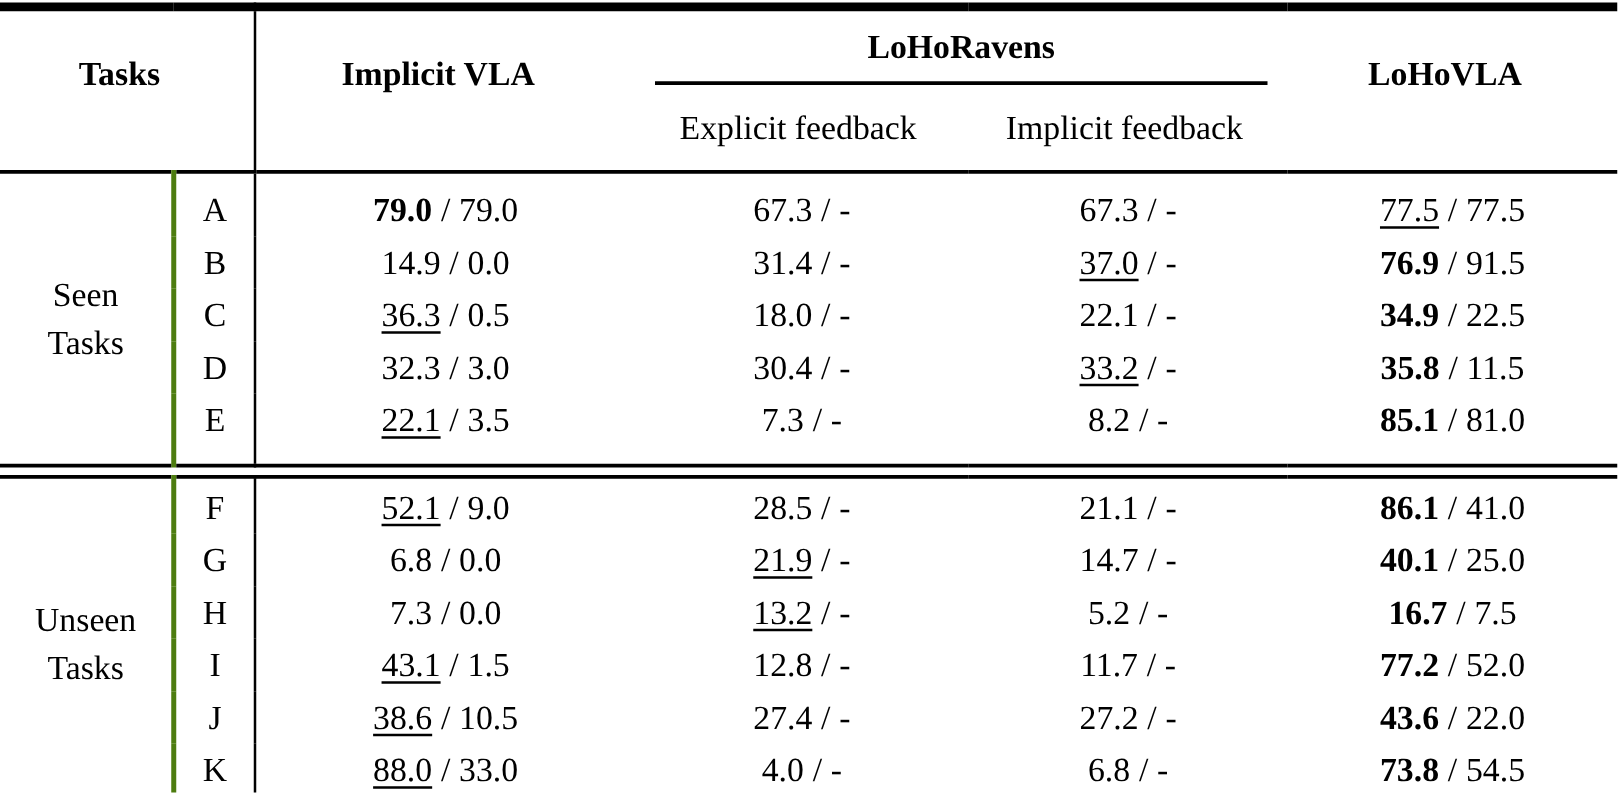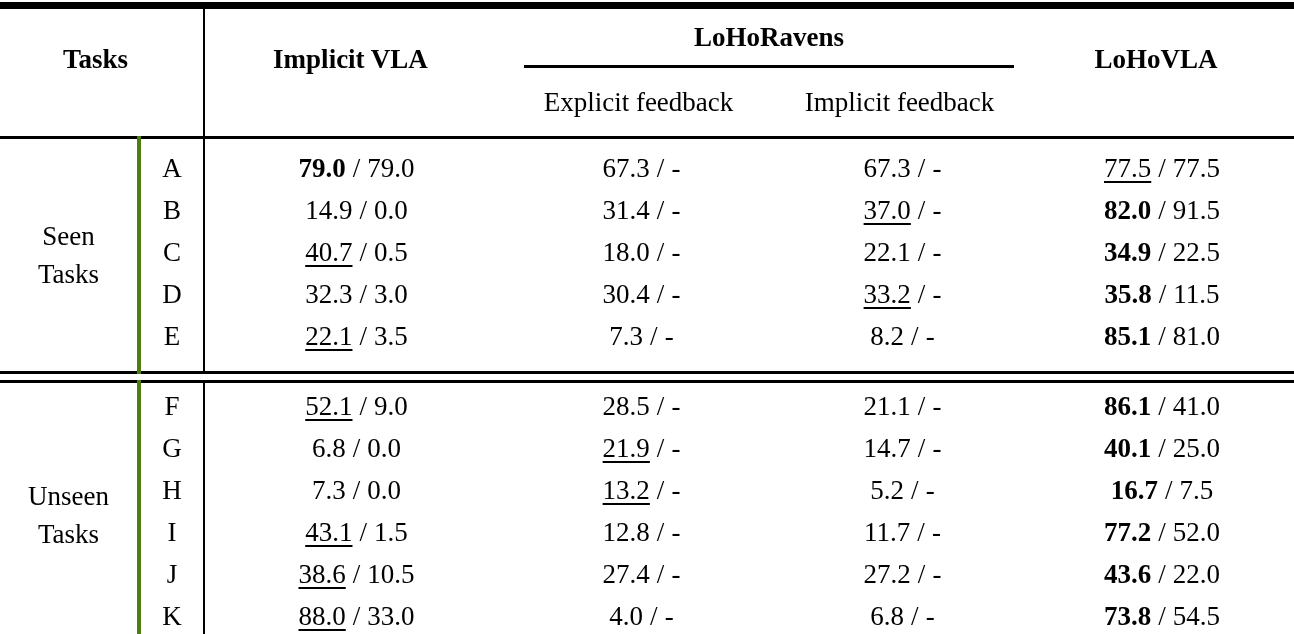--- a/index.html
+++ b/index.html
@@ -151,25 +151,25 @@
       <td class="num"><span class="v1" data-emph="bold">79.0</span><span class="sep">/</span><span class="v2">79.0</span></td>
       <td class="num"><span class="v1" data-emph="none">67.3</span><span class="sep">/</span><span class="v2">-</span></td>
       <td class="num"><span class="v1" data-emph="none">67.3</span><span class="sep">/</span><span class="v2">-</span></td>
       <td class="num"><span class="v1" data-emph="underline">77.5</span><span class="sep">/</span><span class="v2">77.5</span></td>
     </tr>
     <tr>
       <td class="letter">B</td>
       <td class="num"><span class="v1" data-emph="none">14.9</span><span class="sep">/</span><span class="v2">0.0</span></td>
       <td class="num"><span class="v1" data-emph="none">31.4</span><span class="sep">/</span><span class="v2">-</span></td>
       <td class="num"><span class="v1" data-emph="underline">37.0</span><span class="sep">/</span><span class="v2">-</span></td>
-      <td class="num"><span class="v1" data-emph="bold">82.0</span><span class="sep">/</span><span class="v2">91.5</span></td>
+      <td class="num"><span class="v1" data-emph="bold">76.9</span><span class="sep">/</span><span class="v2">91.5</span></td>
     </tr>
     <tr>
       <td class="letter">C</td>
-      <td class="num"><span class="v1" data-emph="underline">40.7</span><span class="sep">/</span><span class="v2">0.5</span></td>
+      <td class="num"><span class="v1" data-emph="underline">36.3</span><span class="sep">/</span><span class="v2">0.5</span></td>
       <td class="num"><span class="v1" data-emph="none">18.0</span><span class="sep">/</span><span class="v2">-</span></td>
       <td class="num"><span class="v1" data-emph="none">22.1</span><span class="sep">/</span><span class="v2">-</span></td>
       <td class="num"><span class="v1" data-emph="bold">34.9</span><span class="sep">/</span><span class="v2">22.5</span></td>
     </tr>
     <tr>
       <td class="letter">D</td>
       <td class="num"><span class="v1" data-emph="none">32.3</span><span class="sep">/</span><span class="v2">3.0</span></td>
       <td class="num"><span class="v1" data-emph="none">30.4</span><span class="sep">/</span><span class="v2">-</span></td>
       <td class="num"><span class="v1" data-emph="underline">33.2</span><span class="sep">/</span><span class="v2">-</span></td>
       <td class="num"><span class="v1" data-emph="bold">35.8</span><span class="sep">/</span><span class="v2">11.5</span></td>

